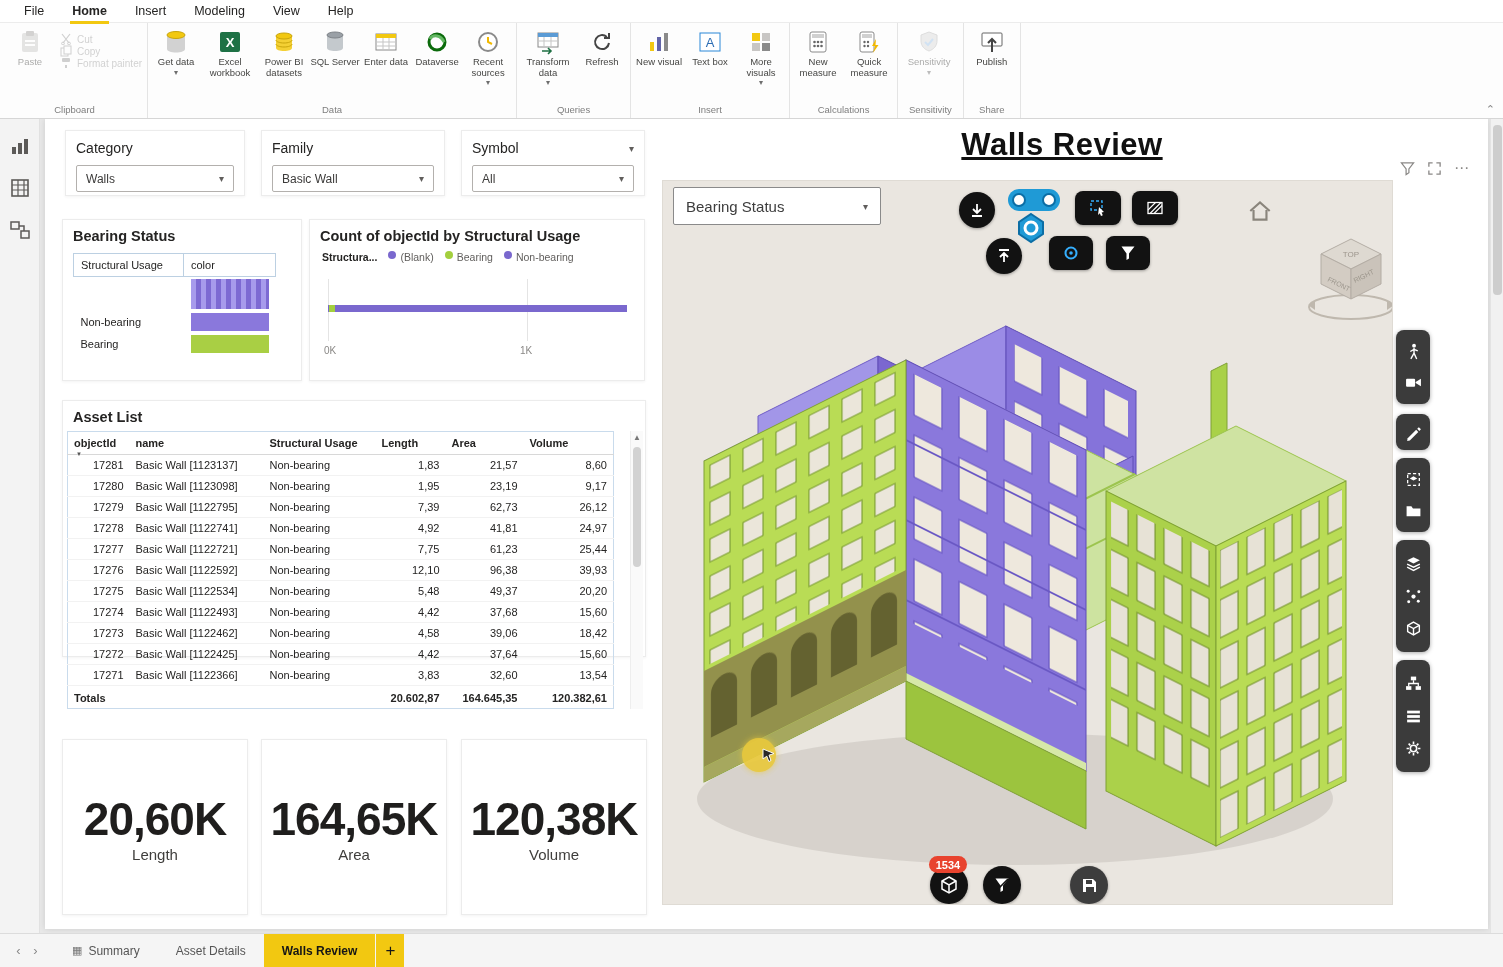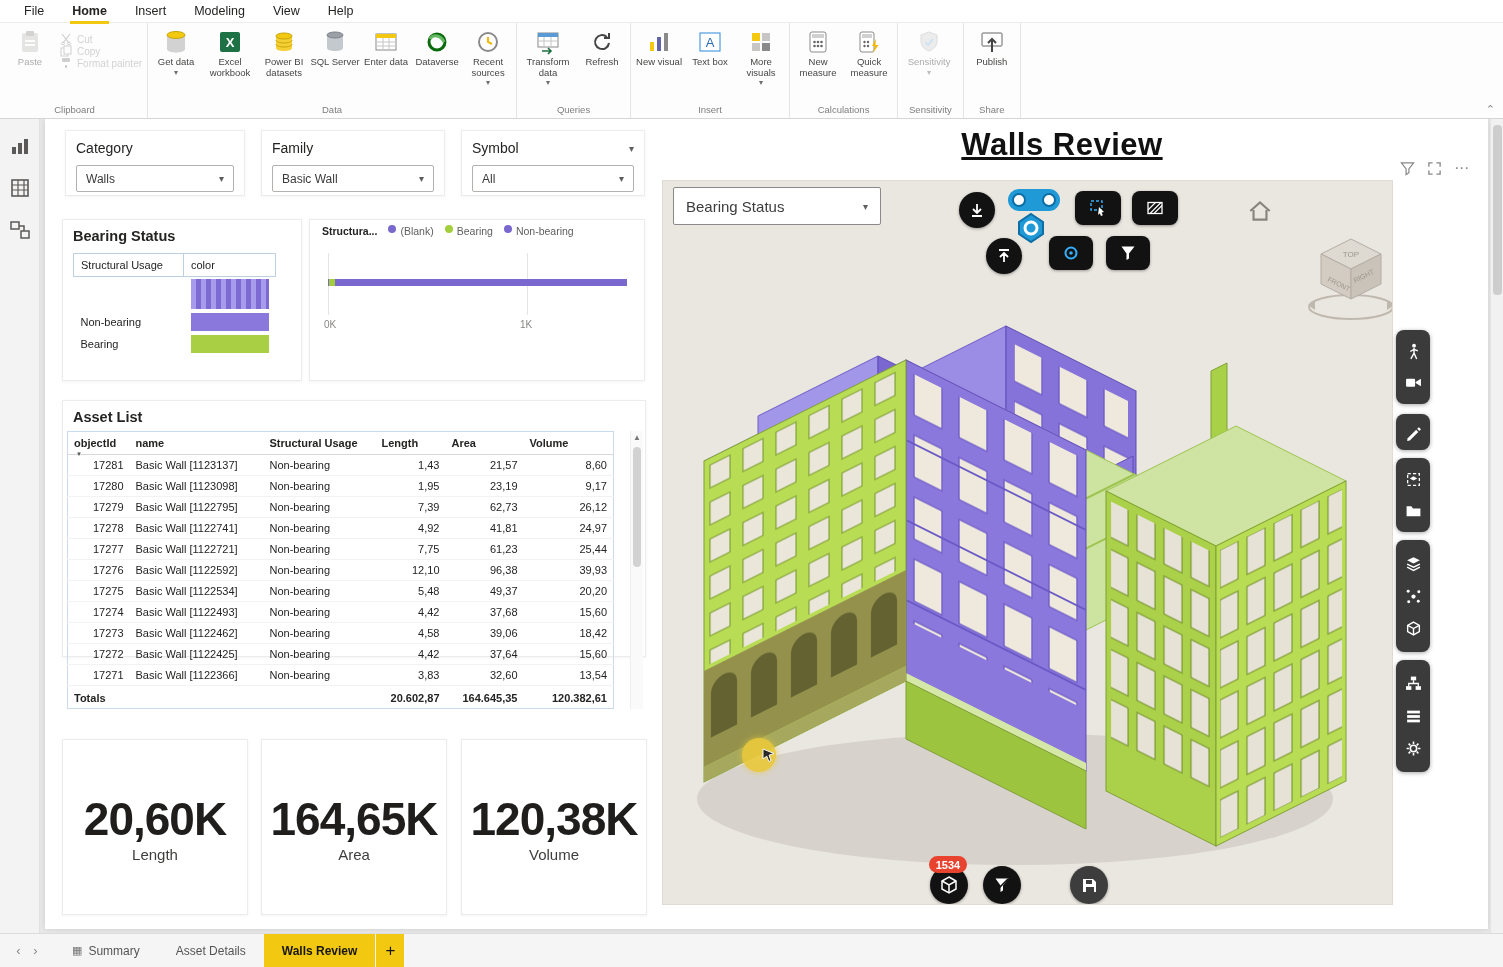--- a/index.html
+++ b/index.html
@@ -422,20 +422,21 @@
               <td>Bearing</td>
               <td>
                 <div class="swatch sw-green"></div>
               </td>
             </tr>
           </tbody>
       </table>
     </div>
 
     <div class="card" style="left:264px;top:100px;width:336px;height:162px">
+      <div class="ctitle">Count of objectId by Structural Usage</div>
       <div class="legend">
         <b>Structura...</b>
         <span class="legend" style="margin:0;gap:11px">
             <span class="lg-item">
               <span class="lg-dot" style="background: rgb(122, 104, 206);"></span>
               <span>(Blank)</span>
             </span>
             <span class="lg-item">
               <span class="lg-dot" style="background: rgb(163, 207, 62);"></span>
               <span>Bearing</span>
@@ -479,21 +480,21 @@
             <th class="num">Length</th>
             <th class="num">Area</th>
             <th class="num">Volume</th>
           </tr>
             </thead>
           <tbody>
               <tr>
                 <td class="num">17281</td>
                 <td>Basic Wall [1123137]</td>
                 <td>Non-bearing</td>
-                <td class="num">1,43</td>
+                <td class="num">1,83</td>
                 <td class="num">21,57</td>
                 <td class="num">8,60</td>
               </tr>
               <tr>
                 <td class="num">17280</td>
                 <td>Basic Wall [1123098]</td>
                 <td>Non-bearing</td>
                 <td class="num">1,95</td>
                 <td class="num">23,19</td>
                 <td class="num">9,17</td>

